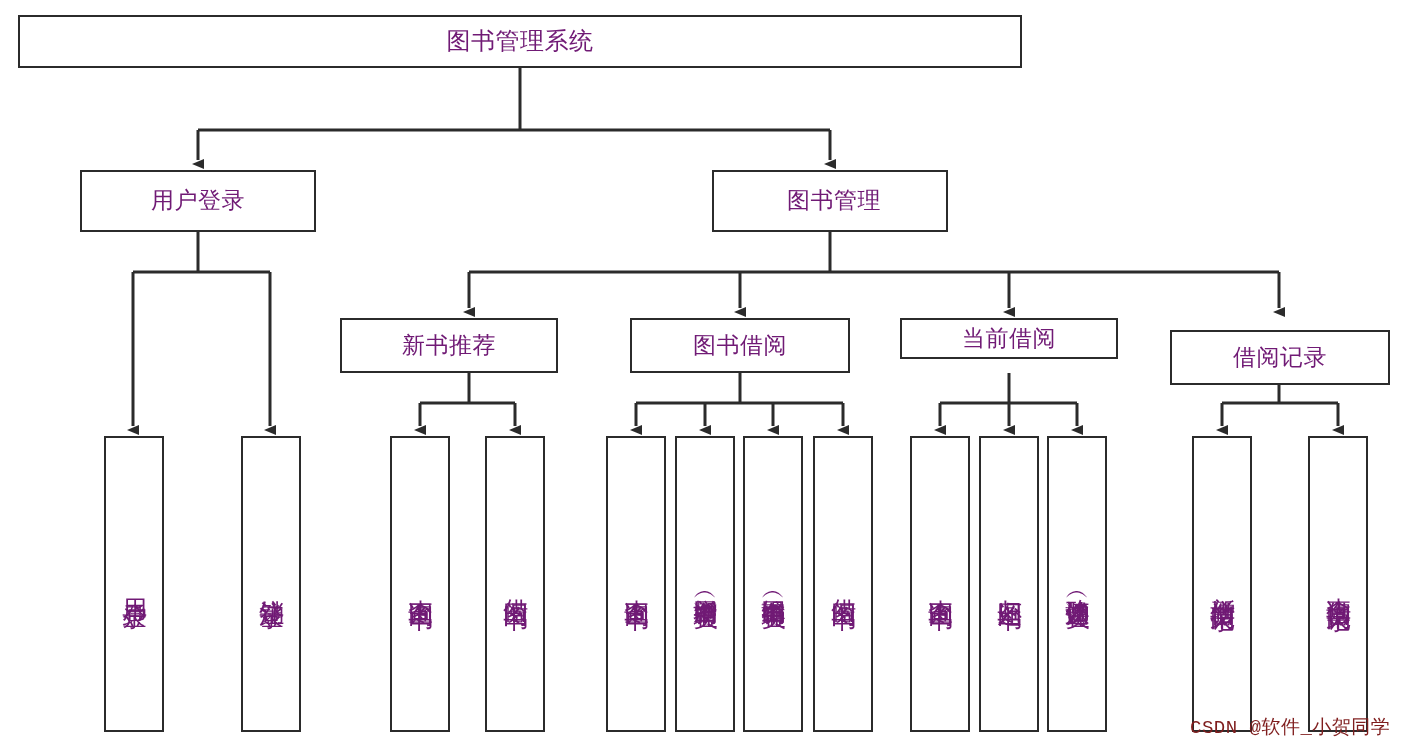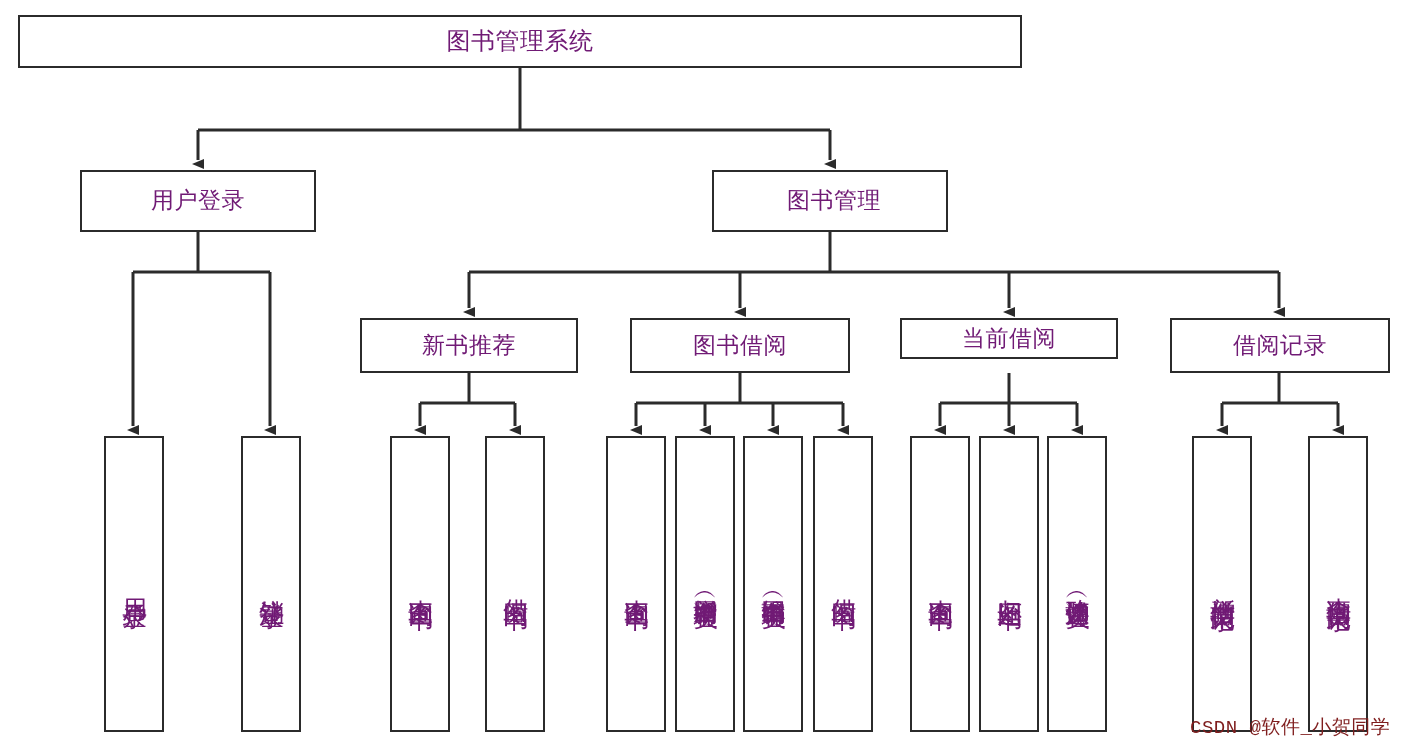--- a/index.html
+++ b/index.html
@@ -137,33 +137,33 @@
   </div>
 
   <div class="node horiz" style="left:80px; top:170px; width:236px; height:62px;">
     <span class="label">用户登录</span>
   </div>
 
   <div class="node horiz" style="left:712px; top:170px; width:236px; height:62px;padding-left:8px;">
     <span class="label">图书管理</span>
   </div>
 
-  <div class="node horiz" style="left:360px; top:318px; width:218px; height:55px;">
+  <div class="node horiz" style="left:340px; top:318px; width:218px; height:55px;">
     <span class="label">新书推荐</span>
   </div>
 
   <div class="node horiz" style="left:630px; top:318px; width:220px; height:55px;">
     <span class="label">图书借阅</span>
   </div>
 
   <div class="node horiz" style="left:900px; top:318px; width:218px; height:41px;">
     <span class="label">当前借阅</span>
   </div>
 
-  <div class="node horiz" style="left:1170px; top:318px; width:220px; height:55px;">
+  <div class="node horiz" style="left:1170px; top:330px; width:220px; height:55px;">
     <span class="label">借阅记录</span>
   </div>
 
   <div class="node vert" style="left:104px; top:436px; width:60px; height:296px;">
     <span class="label">用户登录</span>
   </div>
 
   <div class="node vert" style="left:241px; top:436px; width:60px; height:296px;">
     <span class="label">注销登录</span>
   </div>

